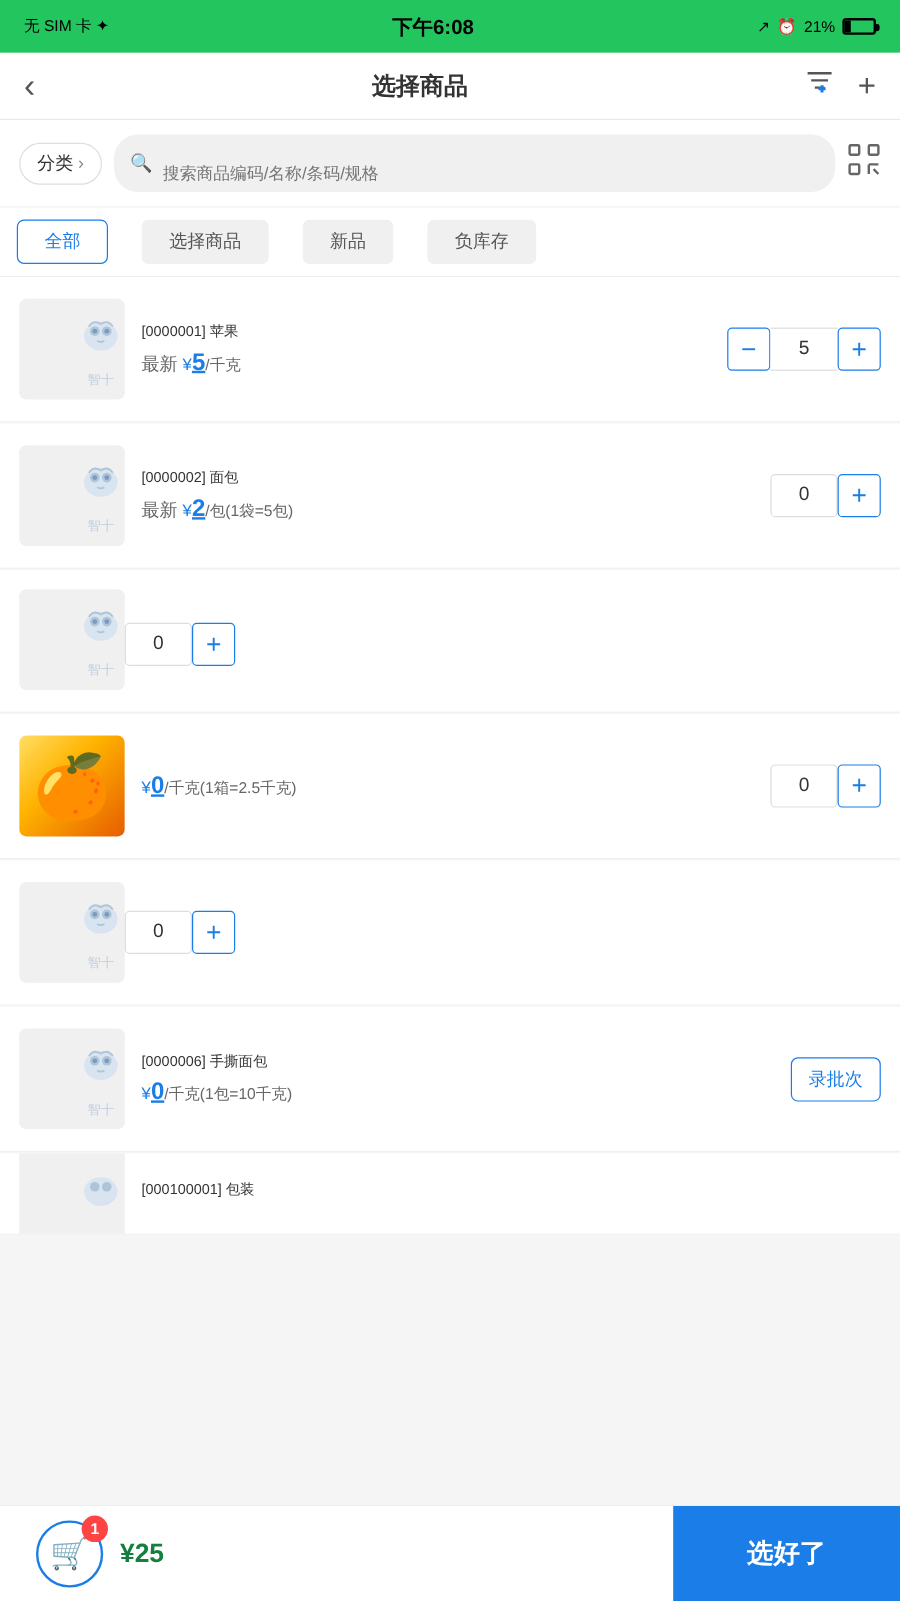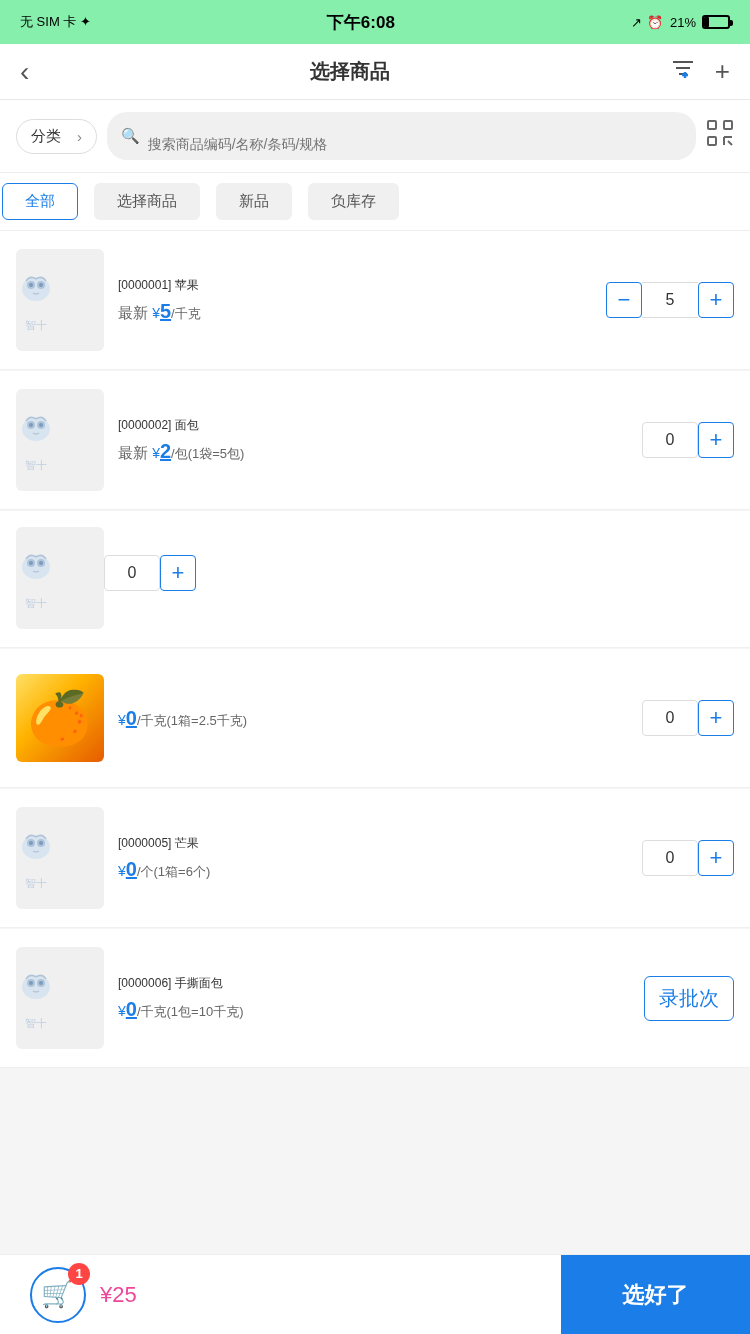--- a/index.html
+++ b/index.html
@@ -7,21 +7,21 @@
     body {
       font-family: -apple-system, "PingFang SC", "Helvetica Neue", sans-serif;
       background: #f5f5f5;
       width: 750px;
       min-height: 1334px;
       overflow-x: hidden;
     }
 
     
     .status-bar {
-      background: #86efac;
+      background: #22c55e;
       height: 44px;
       display: flex;
       align-items: center;
       justify-content: space-between;
       padding: 16px 20px;
       font-size: 14px;
       font-weight: 500;
     }
     .status-left { font-size: 13px; color: #000; }
     .status-center { font-size: 17px; font-weight: 600; color: #000; }
@@ -61,21 +61,21 @@
       border: 1px solid #ddd;
       border-radius: 20px;
       padding: 7px 14px;
       font-size: 15px;
       color: #333;
       background: #fff;
       white-space: nowrap;
       cursor: pointer;
       display: flex;
       align-items: center;
-      gap: 16px;
+      gap: 4px;
     }
     .search-box {
       flex: 1;
       display: flex;
       align-items: center;
       background: #f0f0f0;
       border-radius: 20px;
       padding: 8px 14px;
       gap: 8px;
     }
@@ -88,22 +88,22 @@
       flex: 1;
       outline: none;
       margin-top: 16px;
     }
     .scan-btn { font-size: 24px; color: #666; cursor: pointer; }
 
     
     .tab-bar {
       background: #fff;
       display: flex;
-      padding: 10px 2px;
-      gap: 16px;
+      padding: 10px 14px;
+      gap: 28px;
       border-bottom: 1px solid #eee;
     }
     .tab-item {
       padding: 8px 22px;
       border-radius: 6px;
       font-size: 15px;
       color: #555;
       background: #f0f0f0;
       cursor: pointer;
       border: 1px solid transparent;
@@ -122,26 +122,26 @@
     .product-item {
       background: #fff;
       display: flex;
       align-items: center;
       padding: 18px 16px;
       margin-bottom: 1px;
       border-bottom: 1px solid #f0f0f0;
     }
     .product-thumb {
       width: 88px;
-      height: 102px;
+      height: 84px;
       background: #f0f0f0;
       border-radius: 6px;
       display: flex;
       align-items: center;
-      justify-content: flex-start;
+      justify-content: flex-end;
       overflow: hidden;
       flex-shrink: 0;
     }
     .owl-placeholder {
       display: flex;
       flex-direction: column;
       align-items: center;
       gap: 4px;
     }
     .owl-icon {
@@ -214,21 +214,21 @@
       color: #333;
       background: #fff;
       outline: none;
     }
     .batch-btn {
       border: 1.5px solid #1a7de8;
       color: #1a7de8;
       background: #fff;
       padding: 8px 14px;
       border-radius: 6px;
-      font-size: 20px;
+      font-size: 15px;
       cursor: pointer;
     }
 
     
     .bottom-bar {
       position: fixed;
       bottom: 0;
       left: 0;
       width: 750px;
       height: 80px;
@@ -264,21 +264,21 @@
       color: #fff;
       border-radius: 50%;
       width: 22px;
       height: 22px;
       font-size: 13px;
       display: flex;
       align-items: center;
       justify-content: center;
       font-weight: 700;
     }
-    .cart-total { font-size: 22px; font-weight: 400; color: #ec4899; }
+    .cart-total { font-size: 22px; font-weight: 700; color: #15803d; }
     .confirm-btn {
       width: 189px;
       height: 80px;
       background: #1a7de8;
       color: #fff;
       font-size: 22px;
       font-weight: 600;
       display: flex;
       align-items: center;
       justify-content: center;
@@ -465,28 +465,20 @@
             <circle cx="25" cy="18" r="4" fill="#b0c4d8"></circle>
             <circle cx="15" cy="18" r="2" fill="#7a9bbf"></circle>
             <circle cx="25" cy="18" r="2" fill="#7a9bbf"></circle>
             <path d="M17 26 Q20 28 23 26" stroke="#b0c4d8" stroke-width="1.5" fill="none"></path>
             <path d="M10 14 Q14 8 20 12 Q26 8 30 14" stroke="#b0c4d8" stroke-width="1.5" fill="none"></path>
           </svg>
         </span>
         <span class="owl-label">智十</span>
       </div>
     </div>
-    <div class="product-info">
-      <div class="product-name">
-        <span>[0000005]</span> <span>芒果</span>
-      </div>
-      <div class="product-price">
-        <span class="price-yen">¥</span><span class="price-val">0</span><span class="price-unit">/个(1箱=6个)</span>
-      </div>
-    </div>
     <div class="qty-control">
       <input class="qty-input" type="text" value="0" style="border-radius: 4px; border: 1.5px solid rgb(221, 221, 221);">
       <button class="qty-btn">+</button>
     </div>
   </div>
 
   <div class="product-item">
     <div class="product-thumb">
       <div class="owl-placeholder">
         <span class="owl-icon">
@@ -507,20 +499,38 @@
       <div class="product-name">
         <span>[0000006]</span> <span>手撕面包</span>
       </div>
       <div class="product-price">
         <span class="price-yen">¥</span><span class="price-val">0</span><span class="price-unit">/千克(1包=10千克)</span>
       </div>
     </div>
     <button class="batch-btn">录批次</button>
   </div>
 
+  <div class="product-item" style="height:68px;overflow:hidden;">
+    <div class="product-thumb">
+      <div class="owl-placeholder">
+        <span class="owl-icon">
+          <svg width="40" height="40" viewBox="0 0 40 40" fill="none">
+            <ellipse cx="20" cy="22" rx="14" ry="12" fill="#d8e4f0"></ellipse>
+            <circle cx="15" cy="18" r="4" fill="#b0c4d8"></circle>
+            <circle cx="25" cy="18" r="4" fill="#b0c4d8"></circle>
+          </svg>
+        </span>
+      </div>
+    </div>
+    <div class="product-info">
+      <div class="product-name">
+        <span>[000100001]</span> <span>包装</span>
+      </div>
+    </div>
+  </div>
 
 </div>
 
 <div class="bottom-bar">
   <div class="cart-section">
     <div class="cart-icon-wrapper">
       <span class="cart-icon-sym">🛒</span>
       <span class="cart-badge">1</span>
     </div>
     <span class="cart-total">¥25</span>

